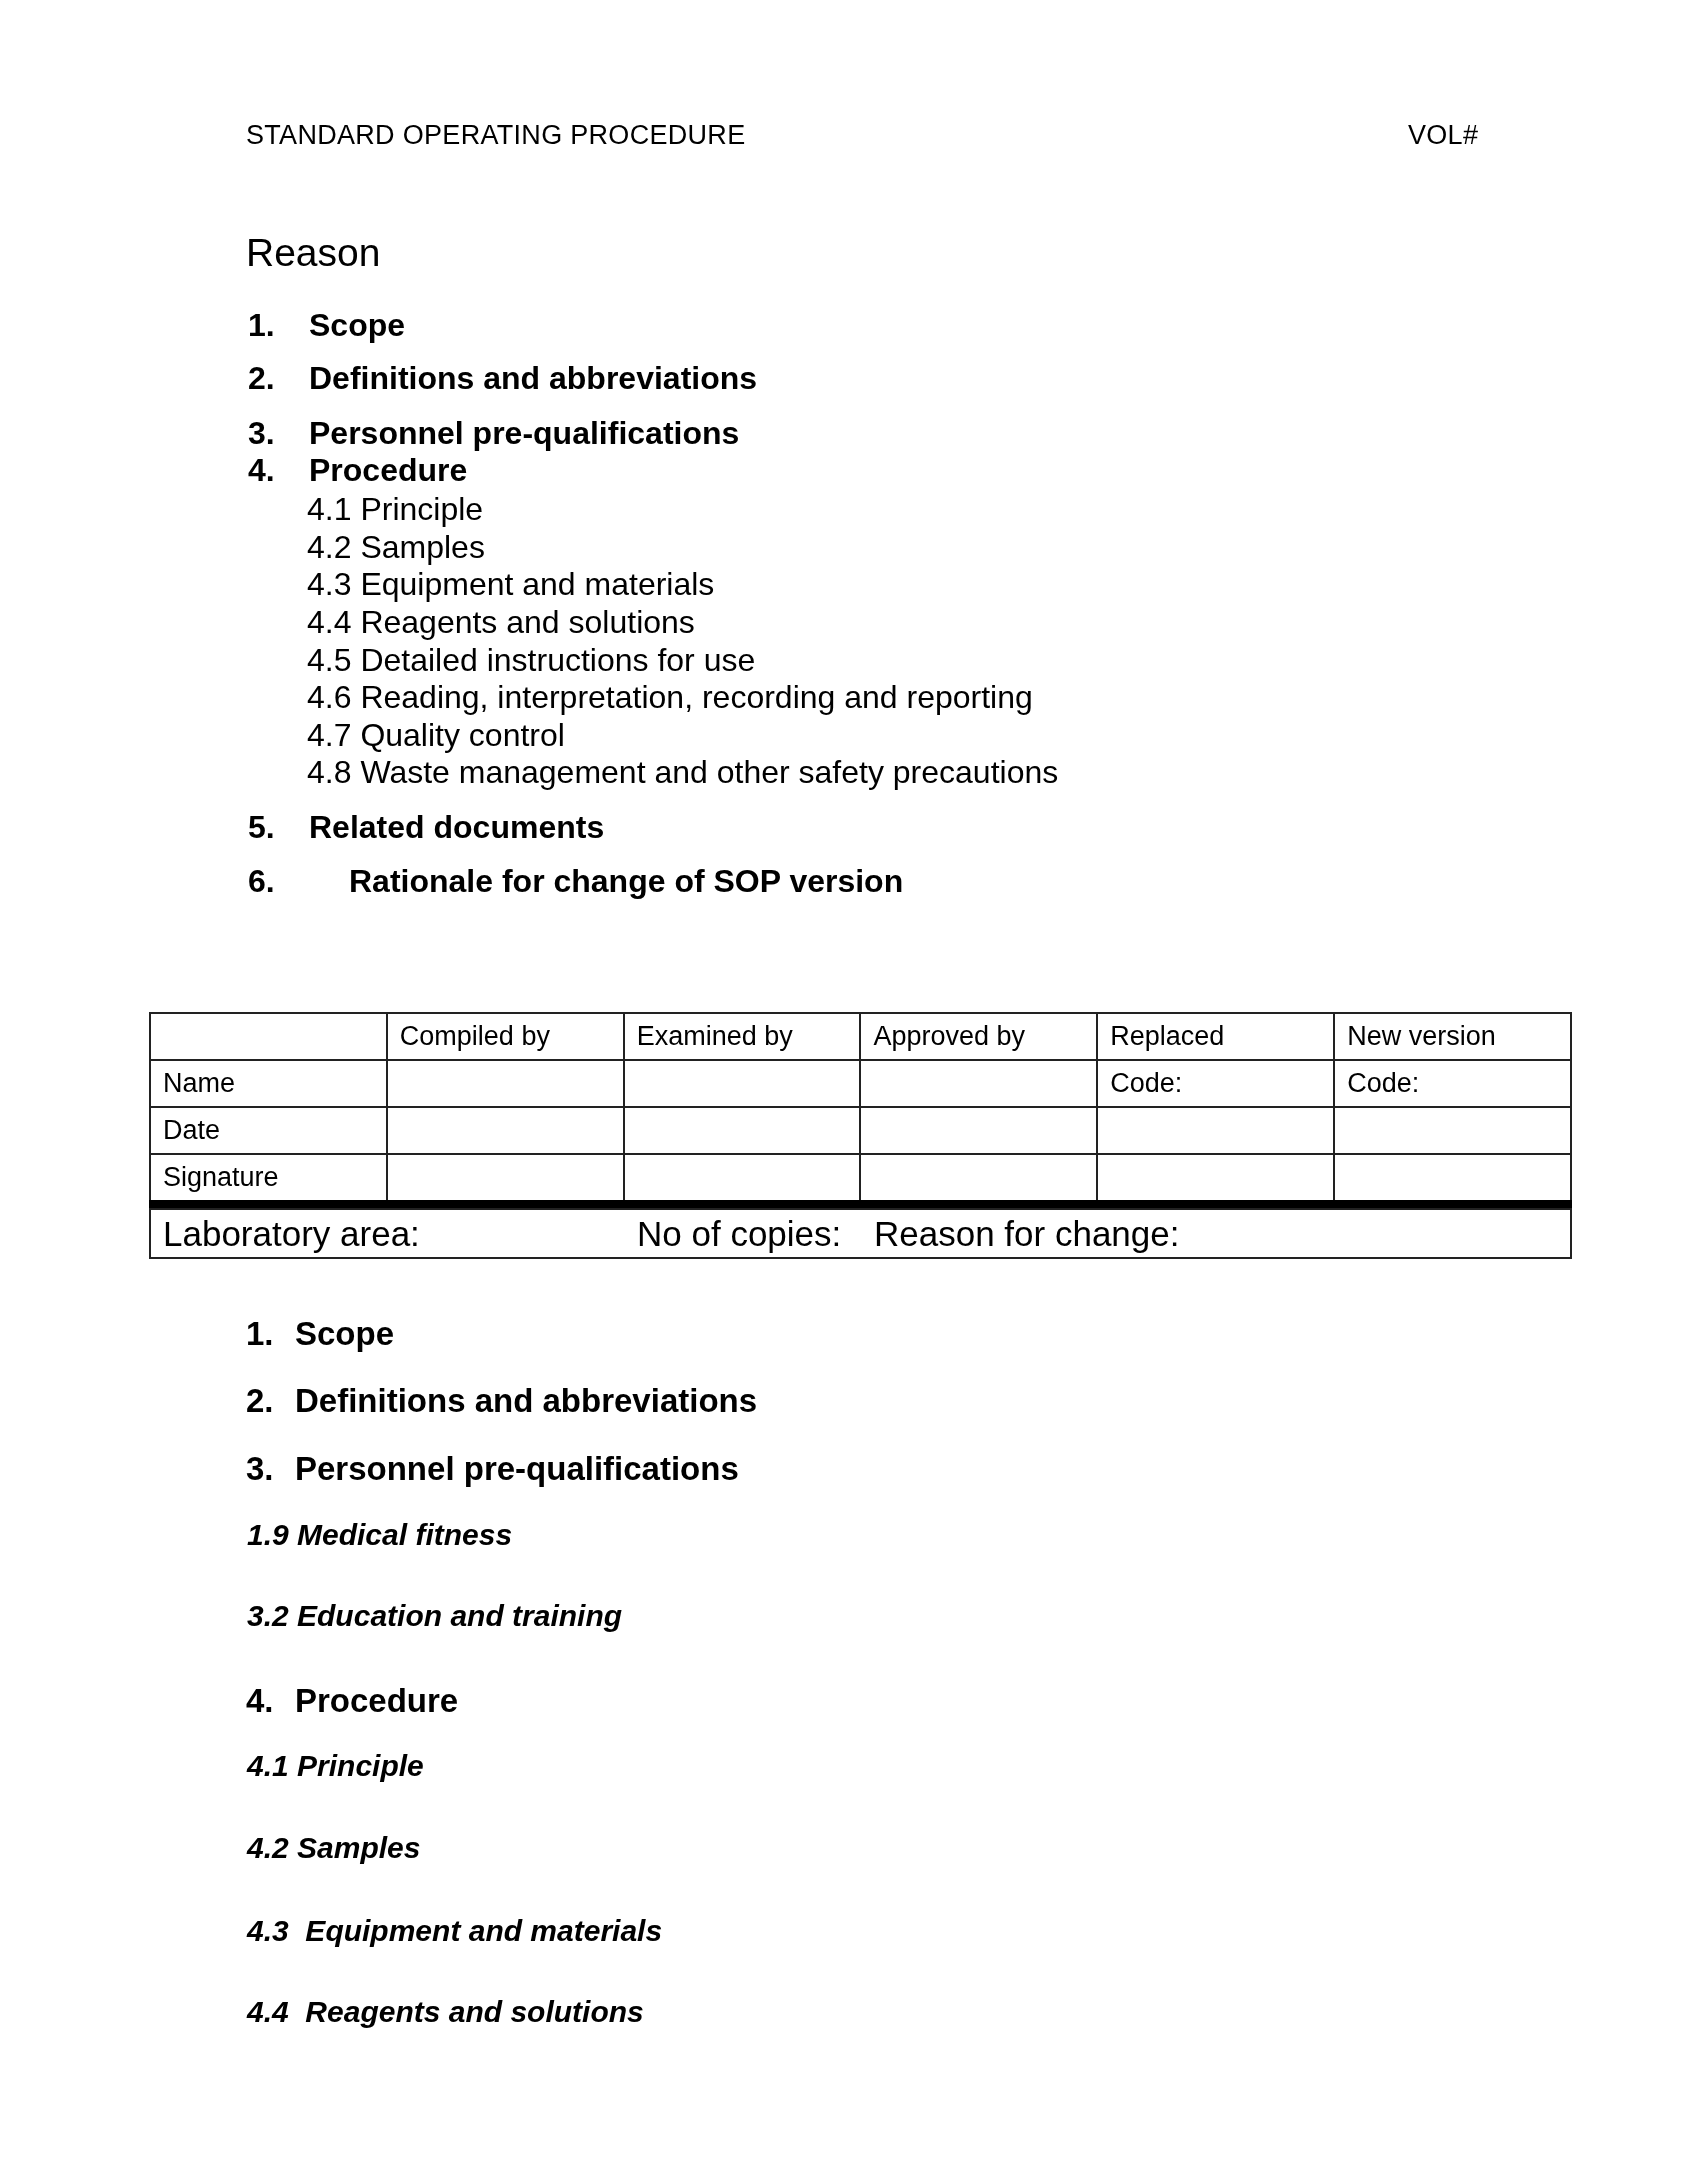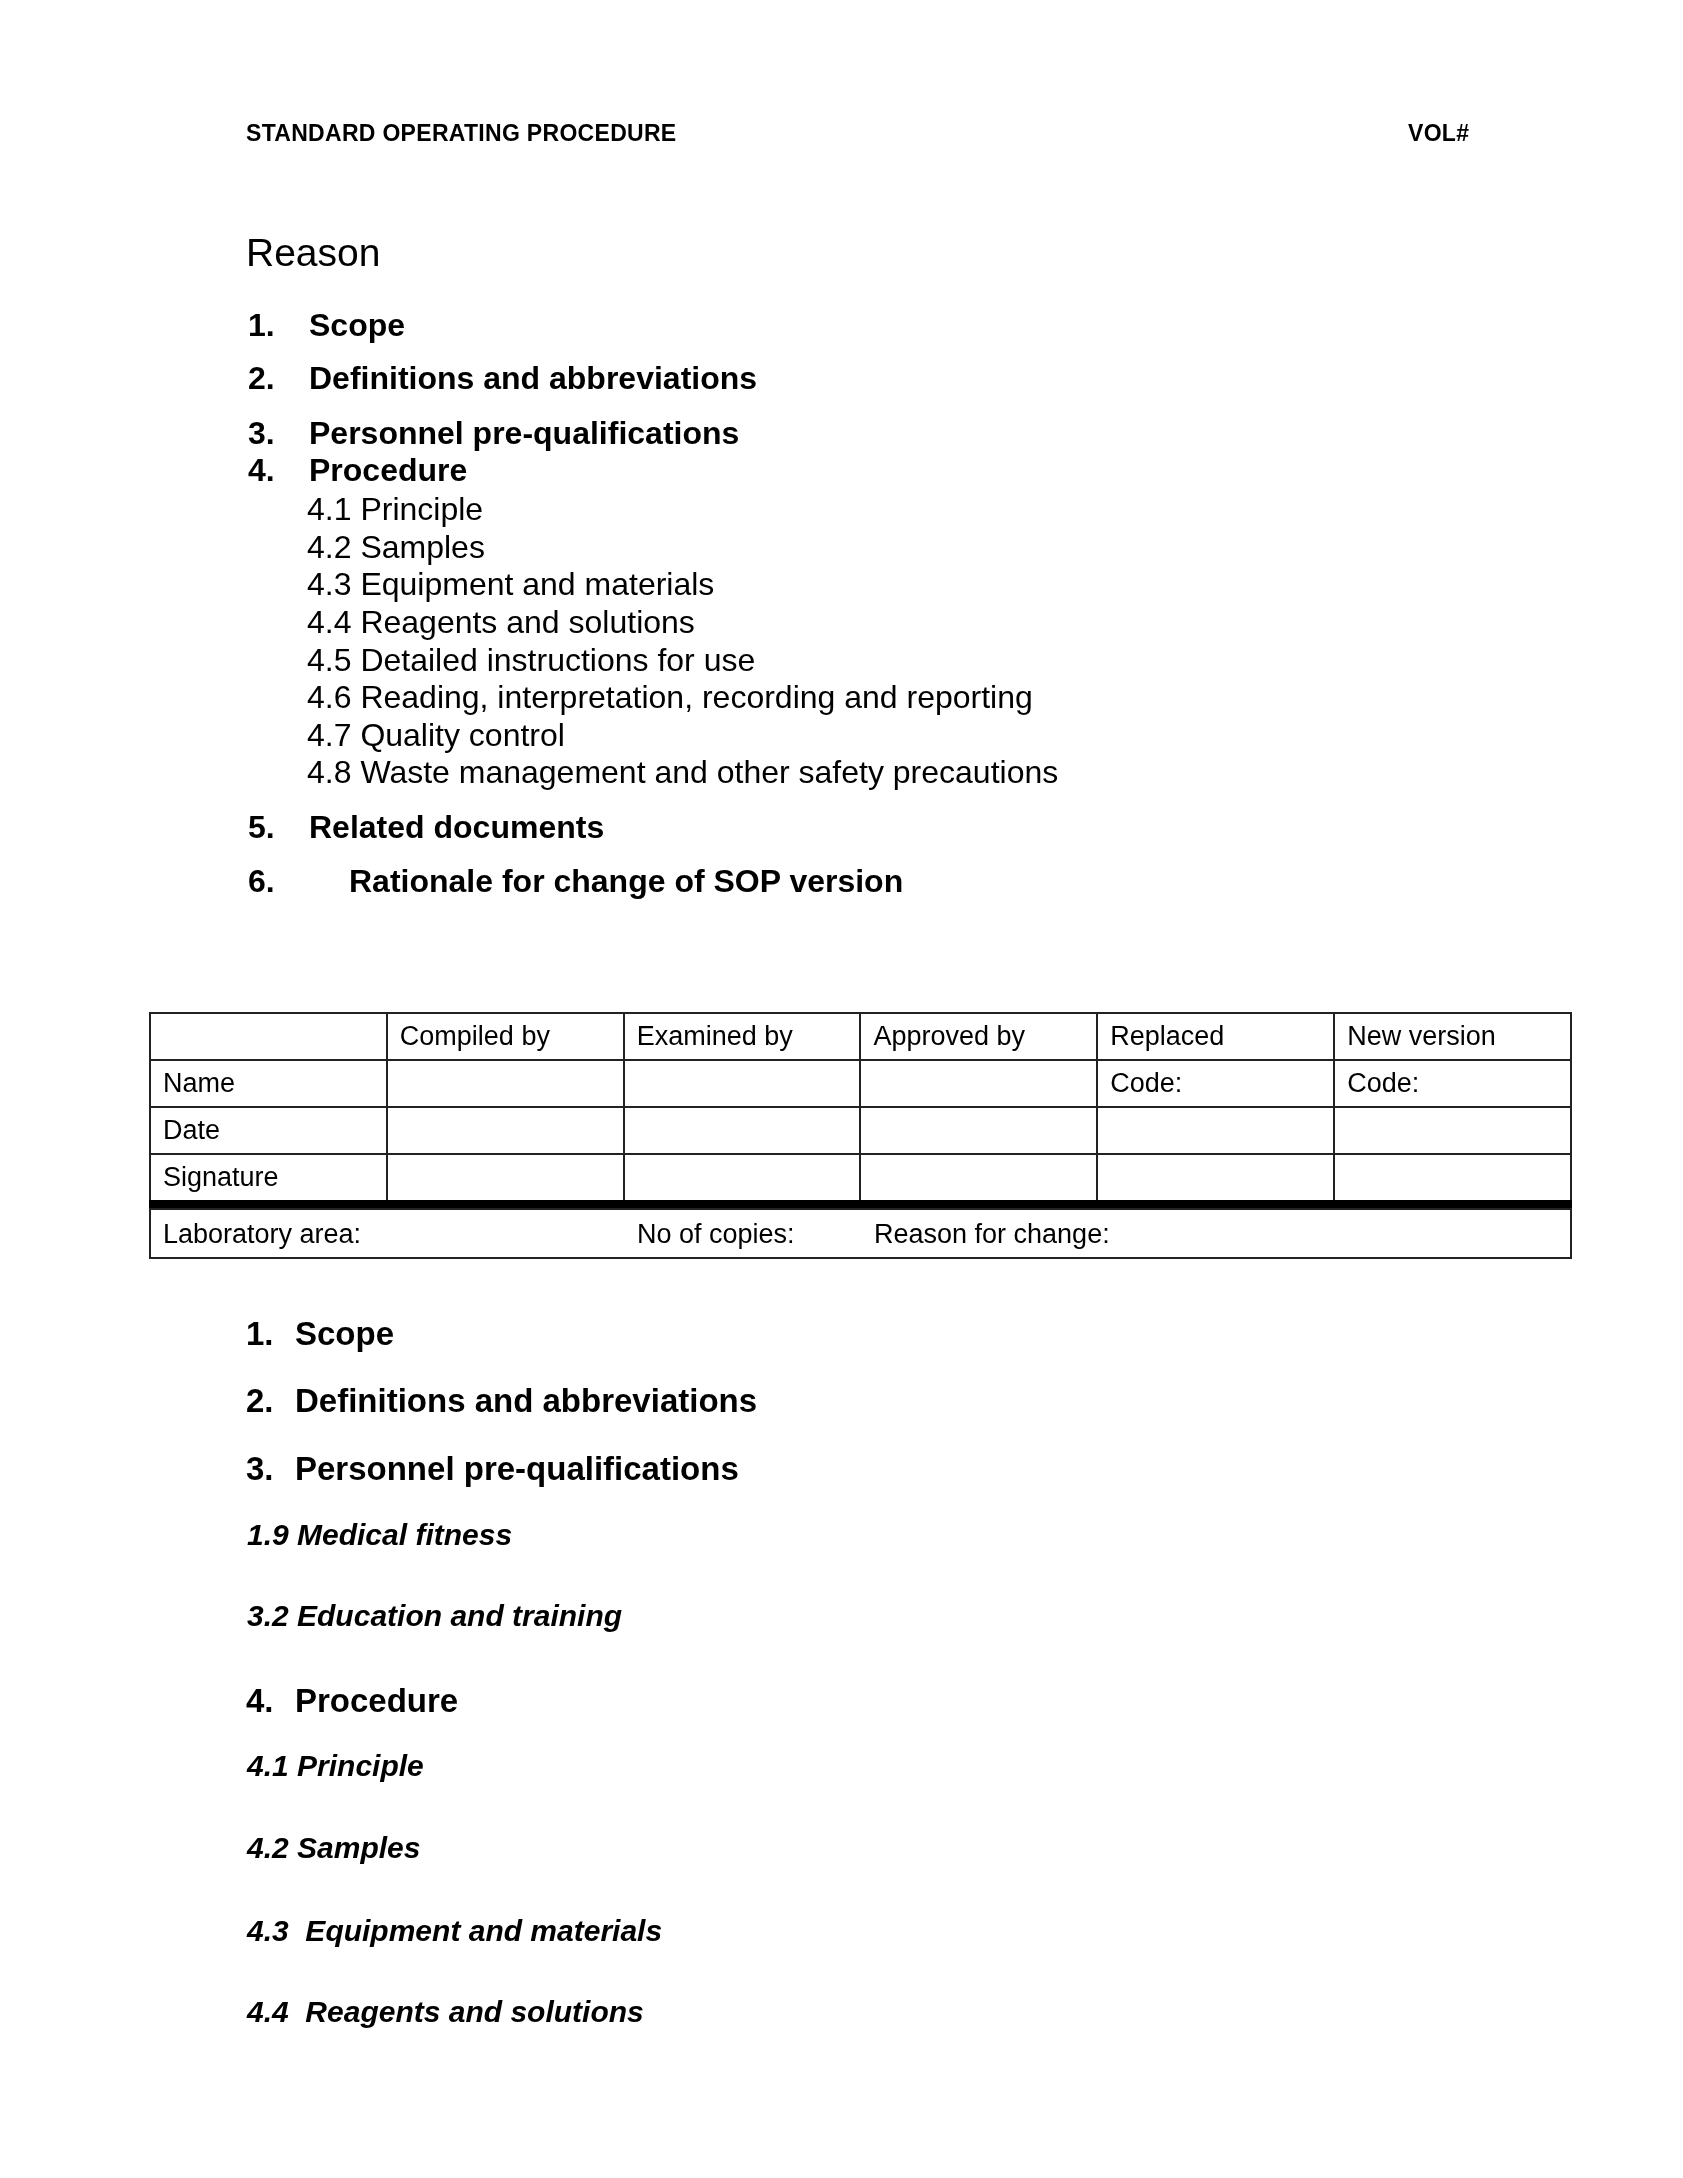--- a/index.html
+++ b/index.html
@@ -1,34 +1,34 @@
 <!DOCTYPE html>
 <html><head>
 <meta charset="utf-8">
 <style>
   html, body { margin: 0; padding: 0; background: #ffffff; }
   body { width: 1683px; height: 2178px; position: relative; overflow: hidden;
          font-family: "Liberation Sans", sans-serif; color: #000; }
   .abs { position: absolute; white-space: nowrap; }
-  .hdr { font-weight: bold; font-size: 23px; letter-spacing: 0.3px; }
+  .hdr { font-weight: normal; font-size: 27px; letter-spacing: 0.3px; }
   .content-title { font-size: 39px; font-weight: normal; }
   .toc-num, .toc-text { font-weight: bold; font-size: 32px; }
   .toc-sub { font-size: 32px; }
   .sec-num, .sec-text { font-weight: bold; font-size: 33px; }
   .subsec { font-weight: bold; font-style: italic; font-size: 30px; }
   
   .tbl { position: absolute; left: 149px; top: 1012px; width: 1423px; }
   .tbl table { border-collapse: collapse; width: 1423px; table-layout: fixed; }
   .tbl td { border: 2px solid #222; height: 45px; padding: 0 0 0 12px; font-size: 27px;
             vertical-align: middle; }
   .tbl .sep td { height: 0; padding: 0; border-left: none; border-right: none;
                  border-top: 8px solid #000; border-bottom: 2px solid #222; }
   .tbl .foot td { height: 47px; }
   .foot-cell { position: relative; }
-  .foot-lbl { position: absolute; top: 50%; transform: translateY(-50%); font-size: 27px; white-space: nowrap; }
+  .foot-lbl { position: absolute; top: 50%; transform: translateY(-50%); font-size: 35px; white-space: nowrap; }
 </style>
 </head>
 <body>
 
 <div class="abs hdr" style="left:246px; top:120px;">STANDARD OPERATING PROCEDURE</div>
 <div class="abs hdr" style="left:1408px; top:120px;">VOL#</div>
 
 <div class="abs content-title" style="left:246px; top:231px;">Reason</div>
 
 <div>

